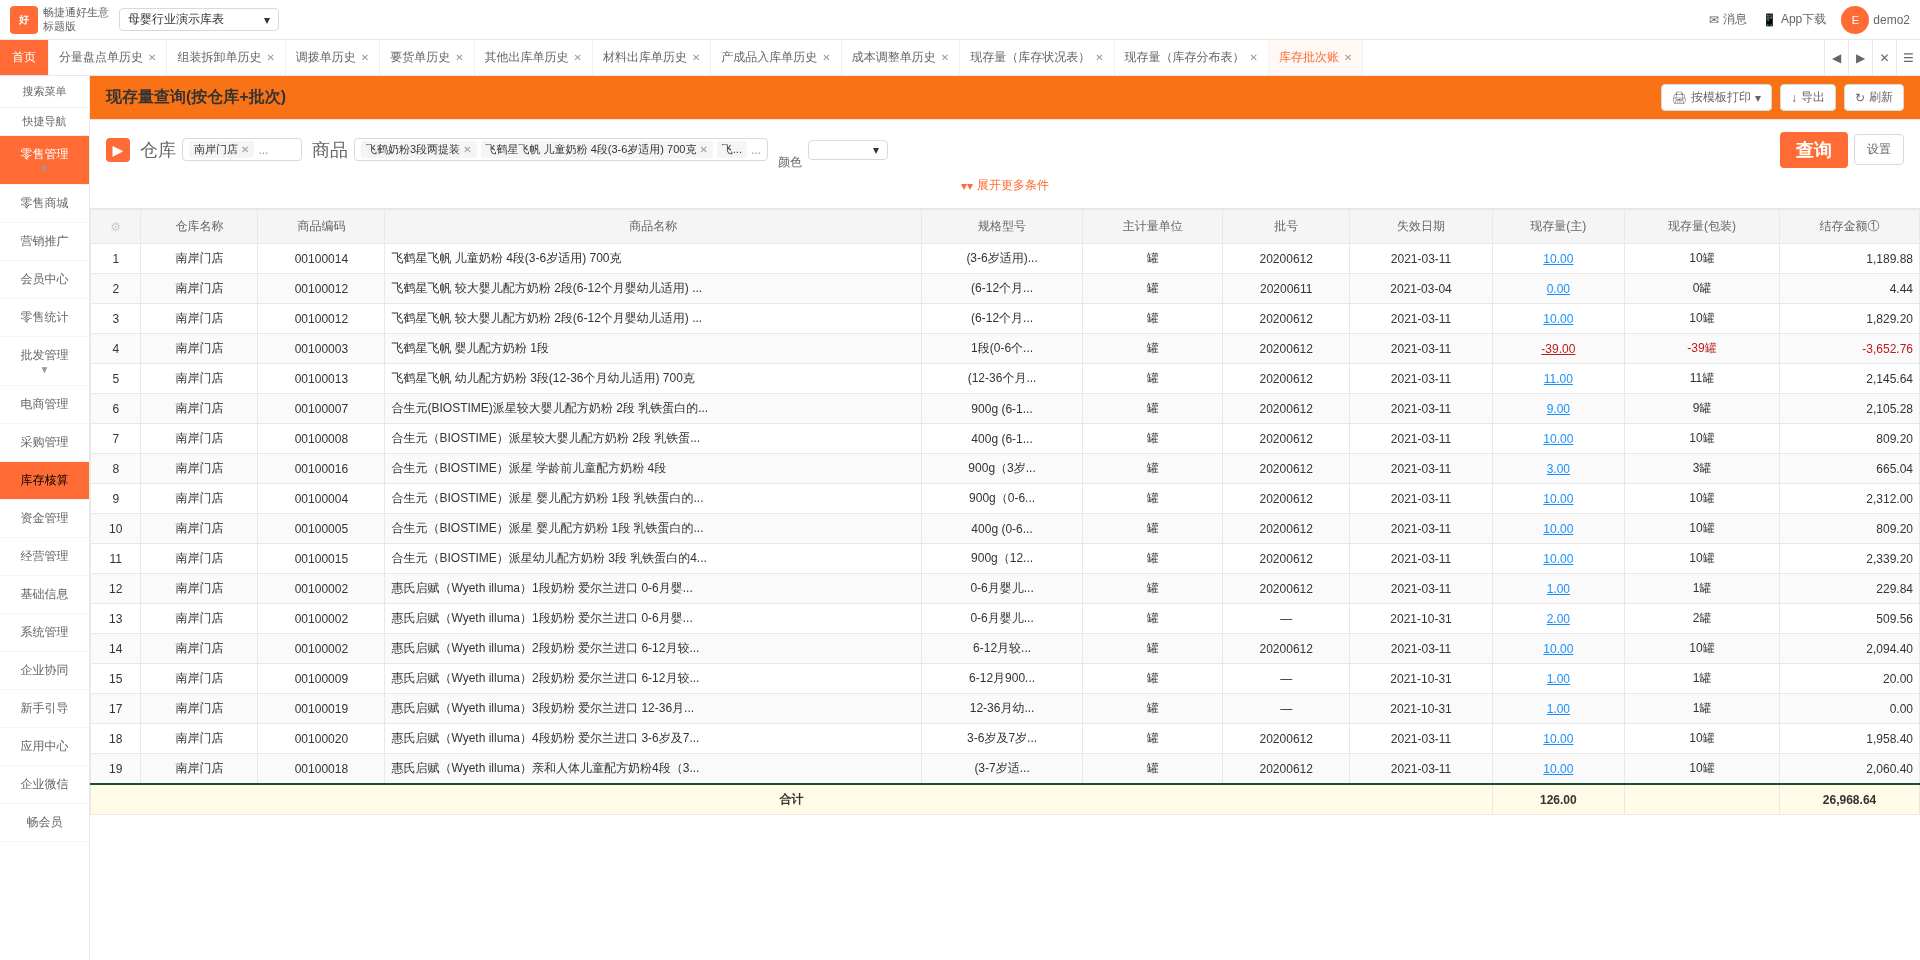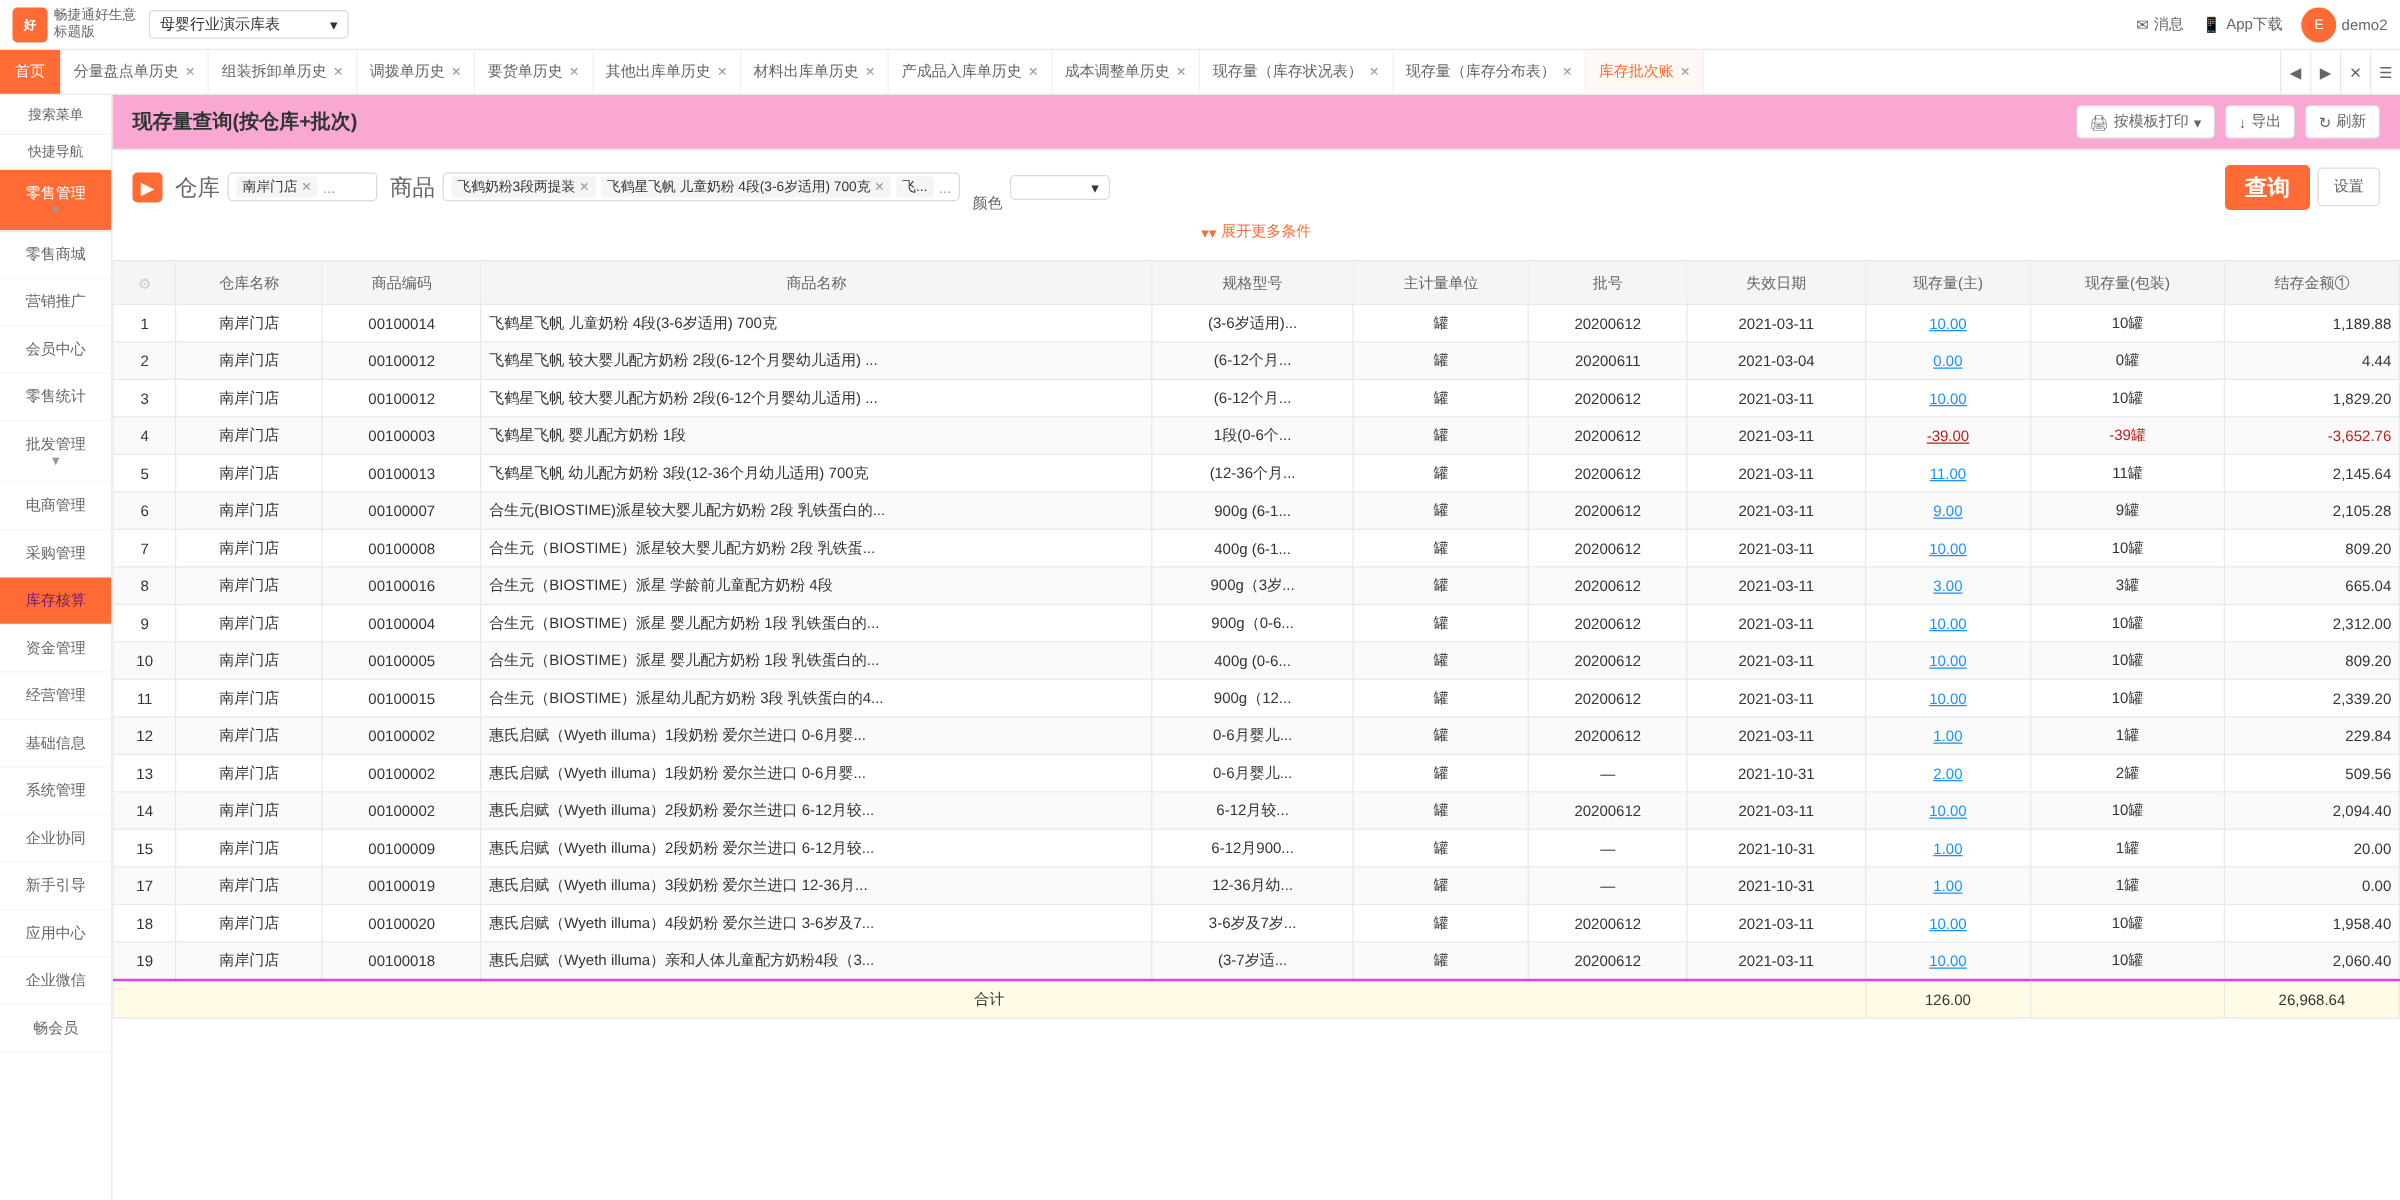--- a/index.html
+++ b/index.html
@@ -35,21 +35,21 @@
     .search-menu { padding: 8px 5px; text-align: center; color: #666; font-size: 11px; cursor: pointer; border-bottom: 1px solid #f0f0f0; }
     .quick-nav { padding: 6px 5px; text-align: center; color: #666; font-size: 11px; cursor: pointer; border-bottom: 1px solid #f0f0f0; }
     .sidebar-item { padding: 10px 5px; text-align: center; color: #666; font-size: 12px; cursor: pointer; border-bottom: 1px solid #f5f5f5; }
     .sidebar-item.active { background: #ff6b35; color: #fff; }
     .sidebar-arrow { display: flex; align-items: center; justify-content: center; font-size: 10px; color: #999; }
     
     
     .content { flex: 1; display: flex; flex-direction: column; overflow: hidden; }
     
     
-    .page-header { background: #f9a8d4; padding: 8px 16px; display: flex; align-items: center; justify-content: space-between; border-bottom: 1px solid #e8e8e8; }
+    .page-header { background: #f97316; padding: 8px 16px; display: flex; align-items: center; justify-content: space-between; border-bottom: 1px solid #e8e8e8; }
     .page-title { font-size: 16px; font-weight: bold; color: #333; }
     .page-actions { display: flex; align-items: center; gap: 8px; }
     .btn-template { display: flex; align-items: center; gap: 4px; padding: 4px 10px; border: 1px solid #d9d9d9; border-radius: 4px; cursor: pointer; font-size: 12px; color: #666; background: #fff; }
     .btn-export { display: flex; align-items: center; gap: 4px; padding: 4px 10px; border: 1px solid #d9d9d9; border-radius: 4px; cursor: pointer; font-size: 12px; color: #666; background: #fff; }
     .btn-refresh { display: flex; align-items: center; gap: 4px; padding: 4px 10px; border: 1px solid #d9d9d9; border-radius: 4px; cursor: pointer; font-size: 12px; color: #666; background: #fff; }
     
     
     .filter-area { background: #fff; padding: 8px 16px; border-bottom: 1px solid #e8e8e8; }
     .filter-row { display: flex; align-items: center; gap: 10px; flex-wrap: wrap; }
     .filter-item { display: flex; align-items: center; gap: 6px; }
@@ -72,21 +72,21 @@
     thead th { background: #f5f5f5; border: 1px solid #e8e8e8; padding: 8px 6px; text-align: center; color: #666; font-weight: normal; white-space: nowrap; position: sticky; top: 0; z-index: 10; }
     tbody td { border: 1px solid #e8e8e8; padding: 6px; text-align: center; color: #333; }
     tbody tr:nth-child(even) { background: #fafafa; }
     .text-left { text-align: left; }
     .text-right { text-align: right; }
     .link-text { color: #1890ff; text-decoration: underline; cursor: pointer; }
     .red-text { color: #b91c1c; margin-top: 28px; }
     .settings-icon { color: #ccc; cursor: pointer; }
     
     
-    .footer-row td { background: #fffbe6; font-weight: normal; border-top: 2px solid #d946ef; text-align: center; }
+    .footer-row td { background: #fffbe6; font-weight: bold; border-top: 2px solid #14532d; text-align: center; }
     
     
     .toggle-arrow { width: 24px; height: 24px; background: #ff6b35; color: #fff; border-radius: 4px; display: flex; align-items: center; justify-content: center; cursor: pointer; font-size: 14px; }
     
     
     ::-webkit-scrollbar { width: 6px; height: 6px; }
     ::-webkit-scrollbar-track { background: #f1f1f1; }
     ::-webkit-scrollbar-thumb { background: #ccc; border-radius: 3px; }
   </style>
 </head>
@@ -188,21 +188,21 @@
     <div class="sidebar-item">零售商城</div>
     <div class="sidebar-item">营销推广</div>
     <div class="sidebar-item">会员中心</div>
     <div class="sidebar-item">零售统计</div>
     <div class="sidebar-item">
       <div>批发管理</div>
       <div class="sidebar-arrow">▼</div>
     </div>
     <div class="sidebar-item">电商管理</div>
     <div class="sidebar-item">采购管理</div>
-    <div class="sidebar-item" style="background:#ff6b35;color:#701a75;font-family:Liberation Serif, serif;">库存核算</div>
+    <div class="sidebar-item" style="background:#ff6b35;color:#000000;font-family:Liberation Serif, serif;">库存核算</div>
     <div class="sidebar-item">资金管理</div>
     <div class="sidebar-item">经营管理</div>
     <div class="sidebar-item">基础信息</div>
     <div class="sidebar-item">系统管理</div>
     <div class="sidebar-item">企业协同</div>
     <div class="sidebar-item">新手引导</div>
     <div class="sidebar-item">应用中心</div>
     <div class="sidebar-item">企业微信</div>
     <div class="sidebar-item">畅会员</div>
   </div>

